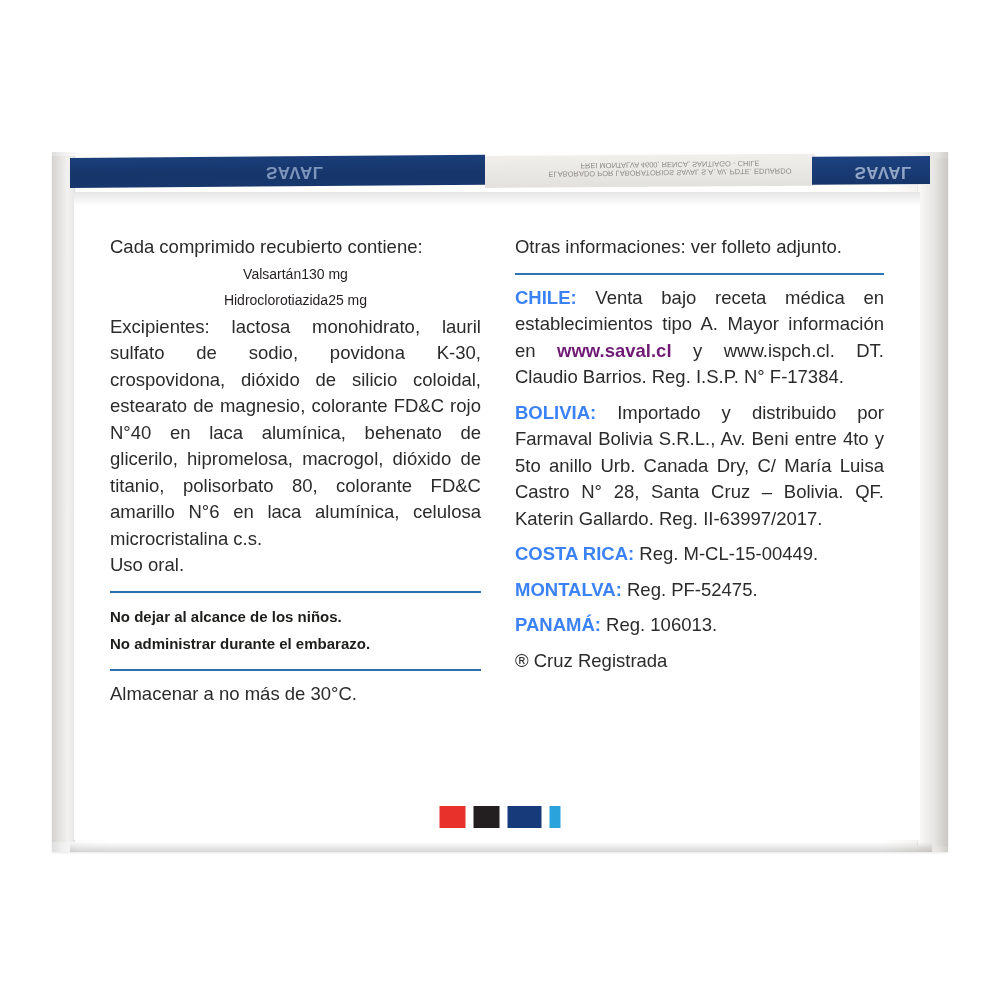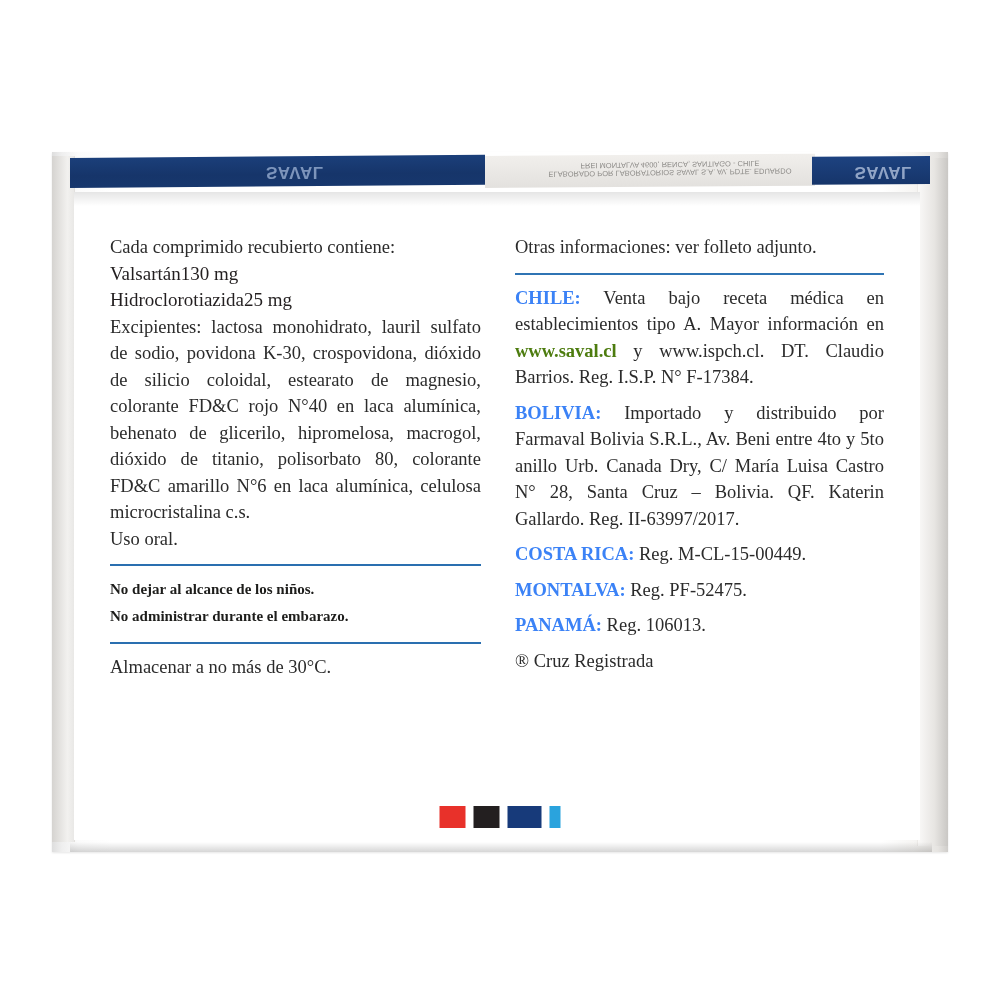--- a/index.html
+++ b/index.html
@@ -126,21 +126,20 @@
   }
 
   
   .panel {
     position: absolute;
     left: 22px;
     top: 40px;
     width: 846px;
     height: 648px;
     background: #ffffff;
-    font-family: Liberation Serif, serif;
   }
 
   
   .panel-top-shadow {
     position: absolute;
     left: 0; top: 0;
     width: 100%; height: 14px;
     background: linear-gradient(180deg, rgba(0,0,0,0.10), rgba(0,0,0,0));
   }
 
@@ -161,22 +160,22 @@
     margin: 0;
     font-size: 18.5px;
     line-height: 26.5px;
     color: #2b2b2b;
   }
 
   .justify { text-align: justify; text-align-last: left; }
 
   .dosage-row {
     display: flex;
-    justify-content: flex-start;
-    font-size: 19px;
+    justify-content: center;
+    font-size: 14px;
     line-height: 26.5px;
   }
 
   .rule {
     height: 2px;
     background: #2a6fb0;
     margin: 12px 0 10px 0;
   }
   .rule.thin { height: 2px; background:#2f74b4; }
   .warn {
@@ -185,21 +184,21 @@
     line-height: 27px;
     color: #1d1d1b;
   }
 
   .country {
     font-weight: bold;
     color: #3b82f6;
   }
   .link {
     font-weight: bold;
-    color: #4d7c0f;
+    color: #701a75;
   }
 
   .block { margin-bottom: 9px; }
 
   
   .swatches {
     position: absolute;
     left: 50%;
     bottom: 24px;
     transform: translateX(-50%);

